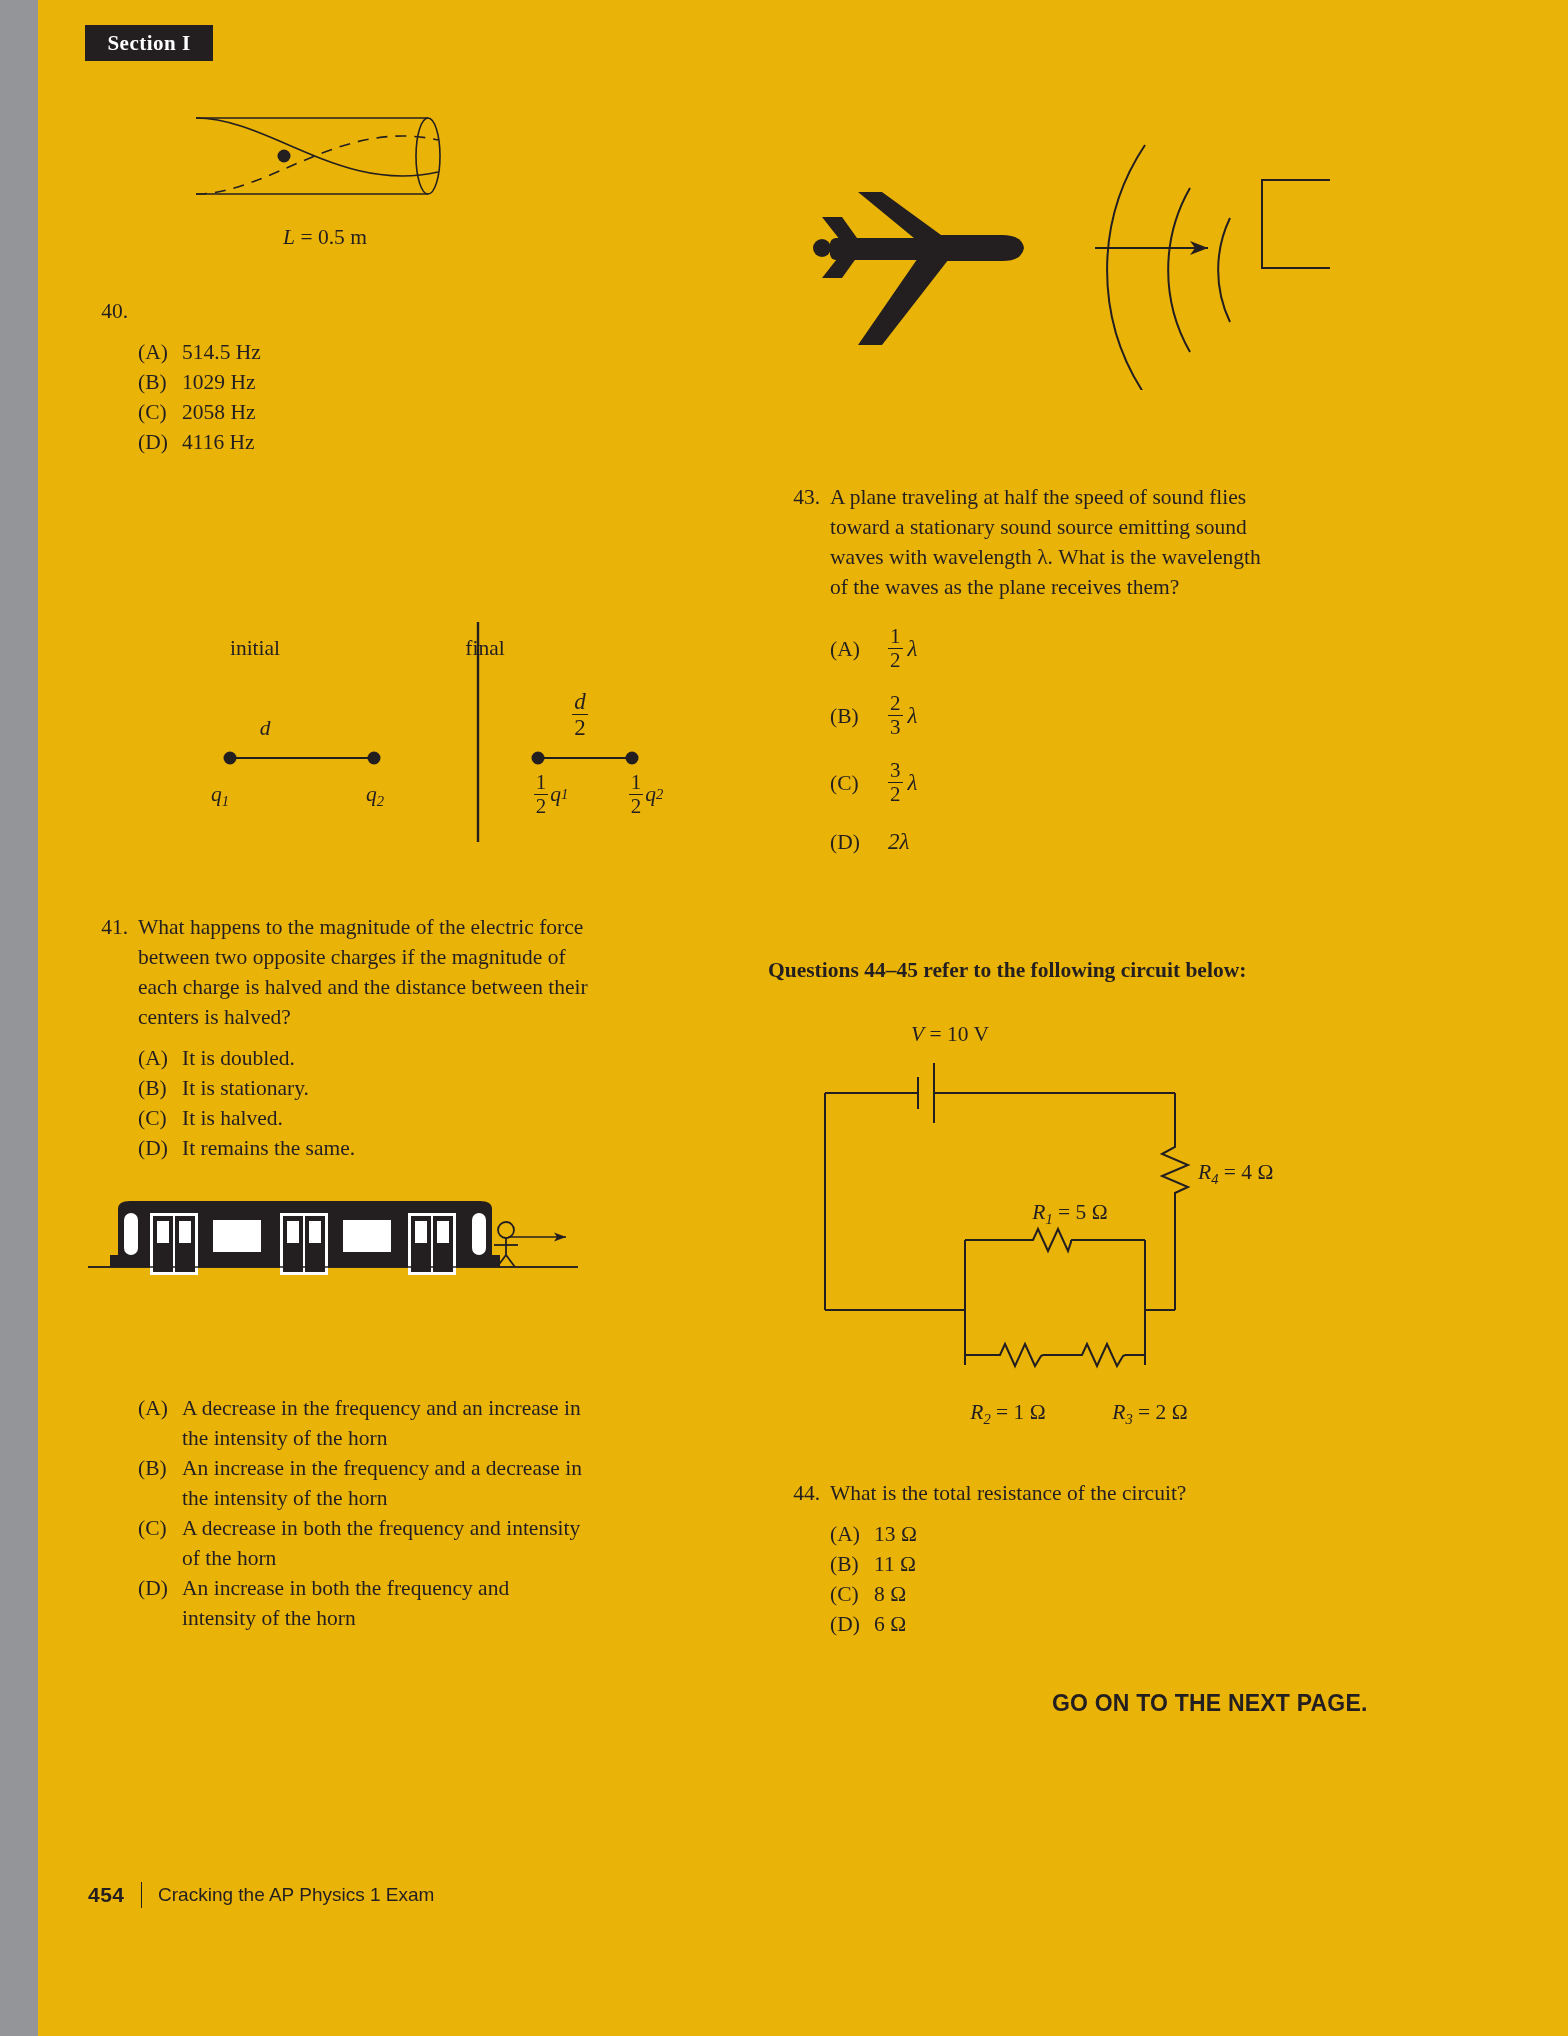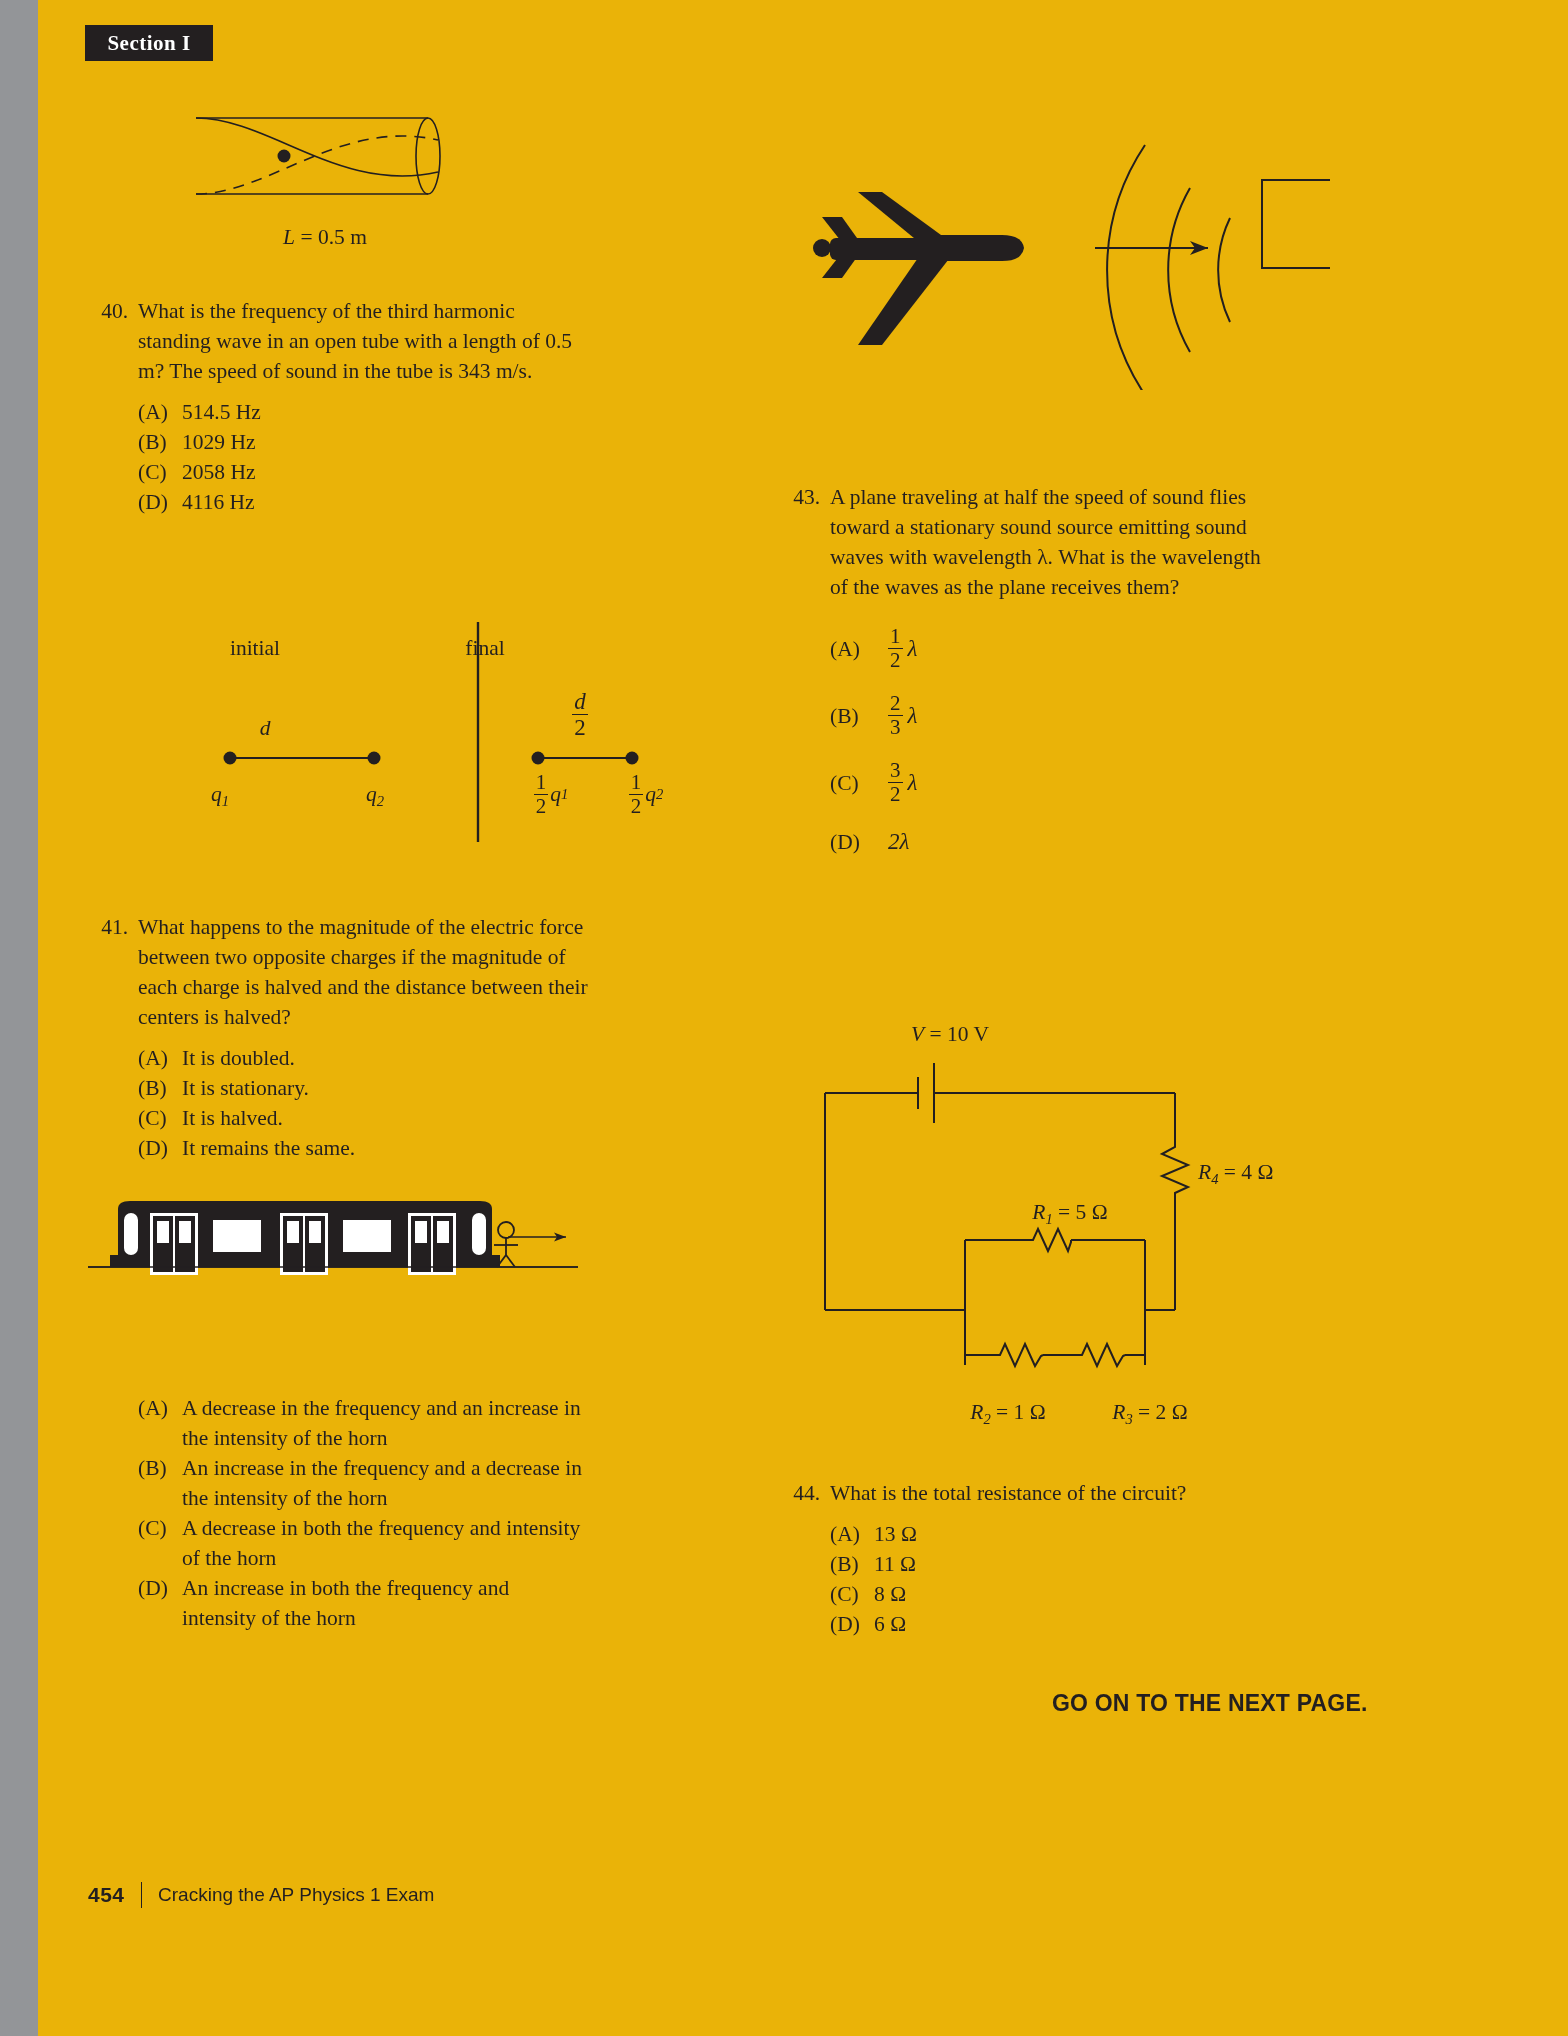--- a/index.html
+++ b/index.html
@@ -139,21 +139,20 @@
     </svg>
   </div>
   <div class="center-label" style="left:190px; top:225px; width:270px;">
     <span class="ital">L</span>
     <span>= 0.5 m</span>
   </div>
 
   <div class="qblock" style="left:88px; top:296px; width:500px;">
     <div class="qrow">
       <div class="qnum">40.</div>
-      <div class="qtext">What is the frequency of the third harmonic standing wave in an open tube with a length of 0.5 m? The speed of sound in the tube is 343 m/s.</div>
     </div>
     <div class="choices indent-choices">
       <div class="choice">
         <span class="clet">(A)</span>
         <span class="ctext">514.5 Hz</span>
       </div>
       <div class="choice">
         <span class="clet">(B)</span>
         <span class="ctext">1029 Hz</span>
       </div>
@@ -369,20 +368,21 @@
         </span>
         <span class="lam">λ</span>
       </div>
       <div class="choice" style="align-items:center;">
         <span class="clet">(D)</span>
         <span class="ctext ital" style="margin-left:14px; font-size:23px;">2λ</span>
       </div>
     </div>
   </div>
 
+  <div class="bold-head" style="left:768px; top:958px; width:560px;">Questions 44–45 refer to the following circuit below:</div>
 
   <div class="fig" style="left:800px; top:1035px;">
     <svg width="460" height="330" viewBox="0 0 460 330">
       <g stroke="#231f20" stroke-width="2" fill="none">
 
         <line x1="25" y1="58" x2="118" y2="58"></line>
         <line x1="152" y1="58" x2="375" y2="58"></line>
         <line x1="25" y1="58" x2="25" y2="275"></line>
         <line x1="25" y1="275" x2="165" y2="275"></line>
         <line x1="375" y1="58" x2="375" y2="108"></line>

